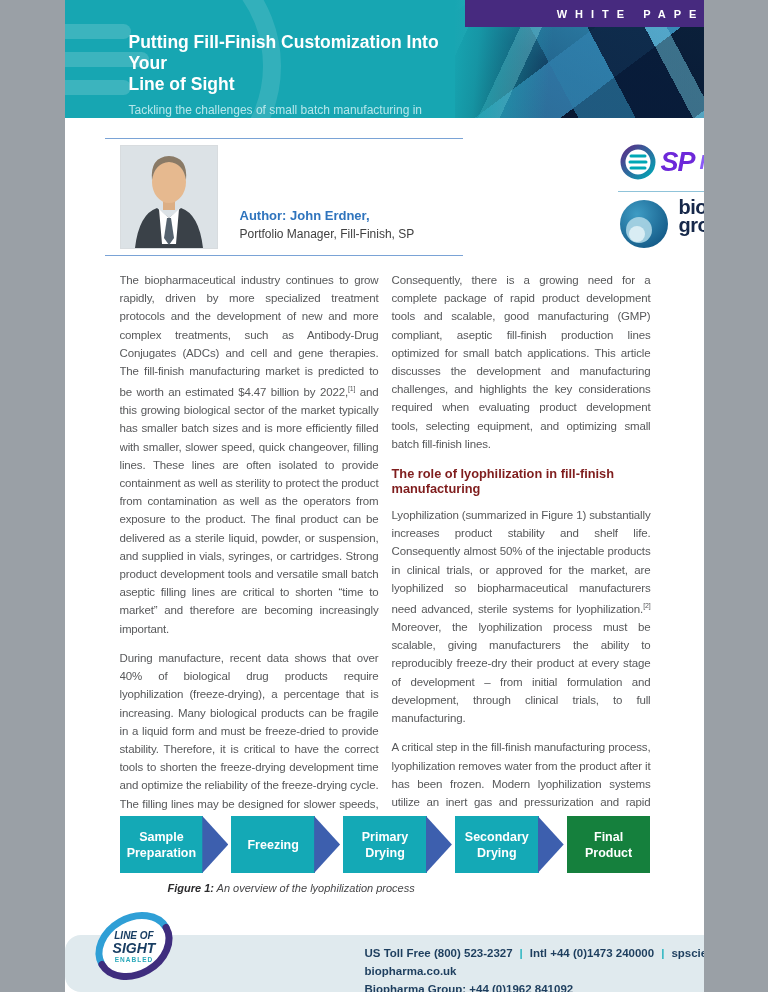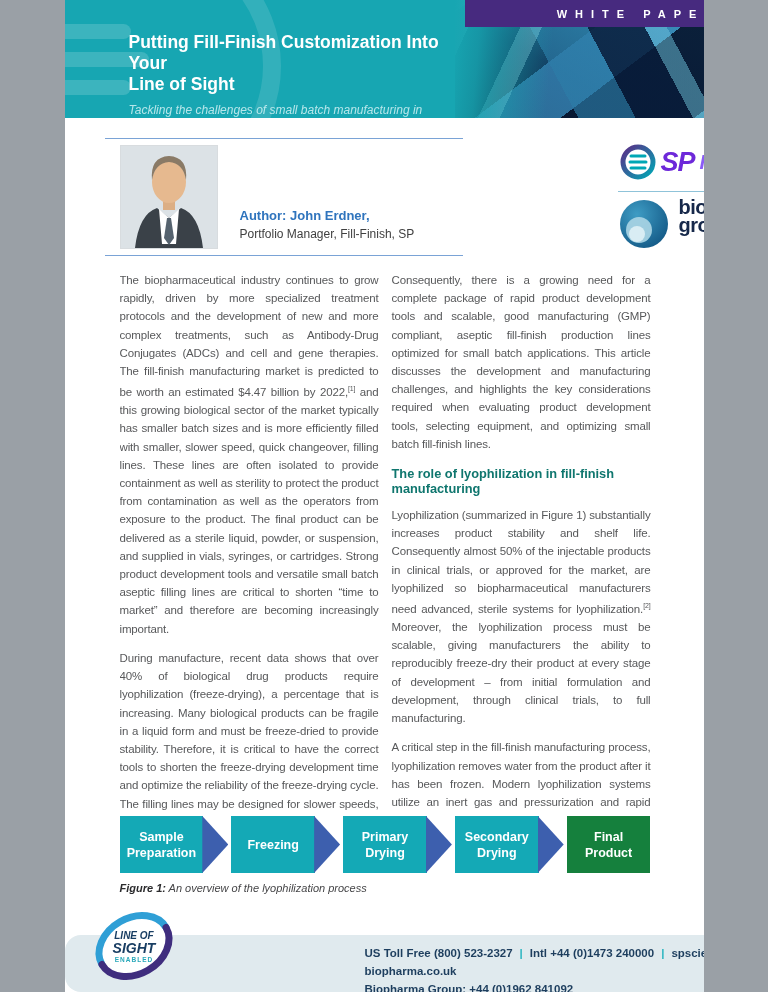--- a/index.html
+++ b/index.html
@@ -19,21 +19,21 @@
       linear-gradient(115deg, rgba(150,235,242,0.55) 0 6%, rgba(255,255,255,0) 6% 18%, rgba(170,235,245,0.35) 18% 23%, rgba(0,0,0,0) 23%),
       linear-gradient(62deg, rgba(0,0,0,0) 0 28%, rgba(44,125,168,0.65) 28% 41%, rgba(8,28,58,0.85) 41% 54%, rgba(110,195,220,0.5) 54% 59%, rgba(0,0,0,0) 59%),
       linear-gradient(143deg, rgba(210,245,252,0.5) 0 3%, rgba(0,0,0,0) 3% 33%, rgba(58,138,188,0.7) 33% 49%, rgba(7,22,48,0.92) 49% 74%, rgba(96,188,216,0.45) 74% 80%, rgba(0,0,0,0) 80%),
       linear-gradient(30deg, #0a1e38 0%, #133f63 32%, #2f86a6 62%, #4db4c8 100%);
   }
   .wp-banner { position:absolute; left:400px; top:0; width:348px; height:27px; background:#472a7f;
     display:flex; align-items:center; justify-content:center; color:#fff;
     font-size:11px; font-weight:700; letter-spacing:8px; }
   .header-text { position:absolute; left:64px; top:32px; width:340px; }
   .title { color:#fff; font-size:17.5px; font-weight:700; line-height:21px; }
-  .subtitle { margin-top:7px; color:rgba(225,248,250,0.78); font-size:12px; line-height:16px;font-style:italic; }
+  .subtitle { margin-top:7px; color:rgba(225,248,250,0.78); font-size:12px; line-height:16px; }
 
   
   .author-wrap { position:absolute; top:138px; left:40px; width:358px; }
   .rule { height:1px; background:#7aa3d6; }
   .author-inner { display:flex; padding:6px 0 6px 15px; height:116px; }
   .photo { width:98px; height:104px; border:1px solid #d8dcdf; background:linear-gradient(180deg,#e9edf0 0%,#cfd6da 100%); }
   .author-text { display:flex; flex-direction:column; justify-content:flex-end; margin-left:22px; padding-bottom:8px; }
   .author-name { color:#2f74bd; font-weight:700; font-size:13px; }
   .author-role { color:#404040; font-size:12px; margin-top:4px; }
 
@@ -44,31 +44,31 @@
   .hull-text { font-style:italic; font-weight:700; font-size:20px; color:#8b5cf6; margin-left:5px; }
   .logo-divider { height:1px; background:#8fc3d9; margin:7px 0 6px 0; }
   .bp-row { display:flex; align-items:flex-start; gap:9px; }
   .bp-text { color:#16284a; font-weight:800; font-size:20px; line-height:18px; letter-spacing:-0.5px; }
 
   
   .columns { position:absolute; top:271px; left:55px; right:53px; display:flex; gap:13px; height:545px; overflow:hidden; }
   .col { flex:1 1 0; }
   .body-p { color:#57585a; font-size:11.5px; line-height:18.2px; letter-spacing:-0.15px; text-align:justify; margin-bottom:11px; }
   .body-p sup { font-size:7px; }
-  .section-heading { color:#0f766e; font-size:12.8px; font-weight:700; margin:13px 0 10px 0; }
+  .section-heading { color:#7f1d1d; font-size:12.8px; font-weight:700; margin:13px 0 10px 0; }
 
   
   .figure { position:absolute; top:816px; left:55px; right:53px; }
   .flow { display:flex; align-items:stretch; height:57px; }
   .step { flex:1 1 0; display:flex; align-items:center; justify-content:center; text-align:center;
     color:#fff; font-size:12.5px; font-weight:600; line-height:16px; background:#14a9b6; padding:0 6px; }
   .step.purple { background:#15803d; }
   .flow-arrow { flex:0 0 26px; margin-left:-1px; margin-right:3px; background:#3d5fae;
     clip-path:polygon(0 0, 100% 50%, 0 100%); }
-  .caption { margin-top:9px; font-size:11px; font-style:italic; color:#454547; }
+  .caption { margin-top:9px; font-size:11px; font-style:italic; color:#454547;margin-left:48px; }
   .caption .figlabel { font-weight:700; color:#2b2b2d; }
 
   
   .footer { position:absolute; bottom:0; left:0; width:768px; height:57px; background:#e0eaee;border-radius:16px; }
   .contact { position:absolute; left:300px; top:9px; color:#1d3e5e; font-weight:700; font-size:11.5px; line-height:18px; }
   .sep { color:#2ab5c0; margin:0 7px; }
   .badge { position:absolute; left:16px; top:903px; width:106px; height:86px; z-index:5; }
 </style>
 </head>
 <body>

